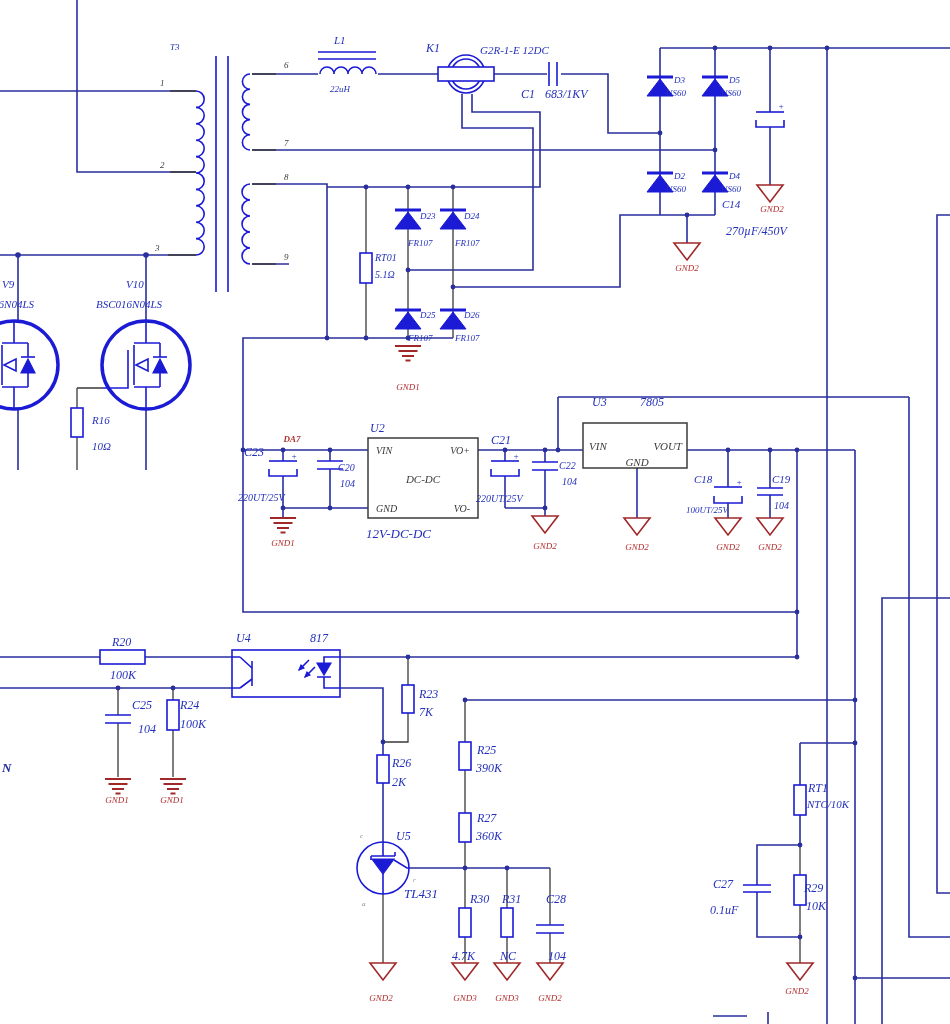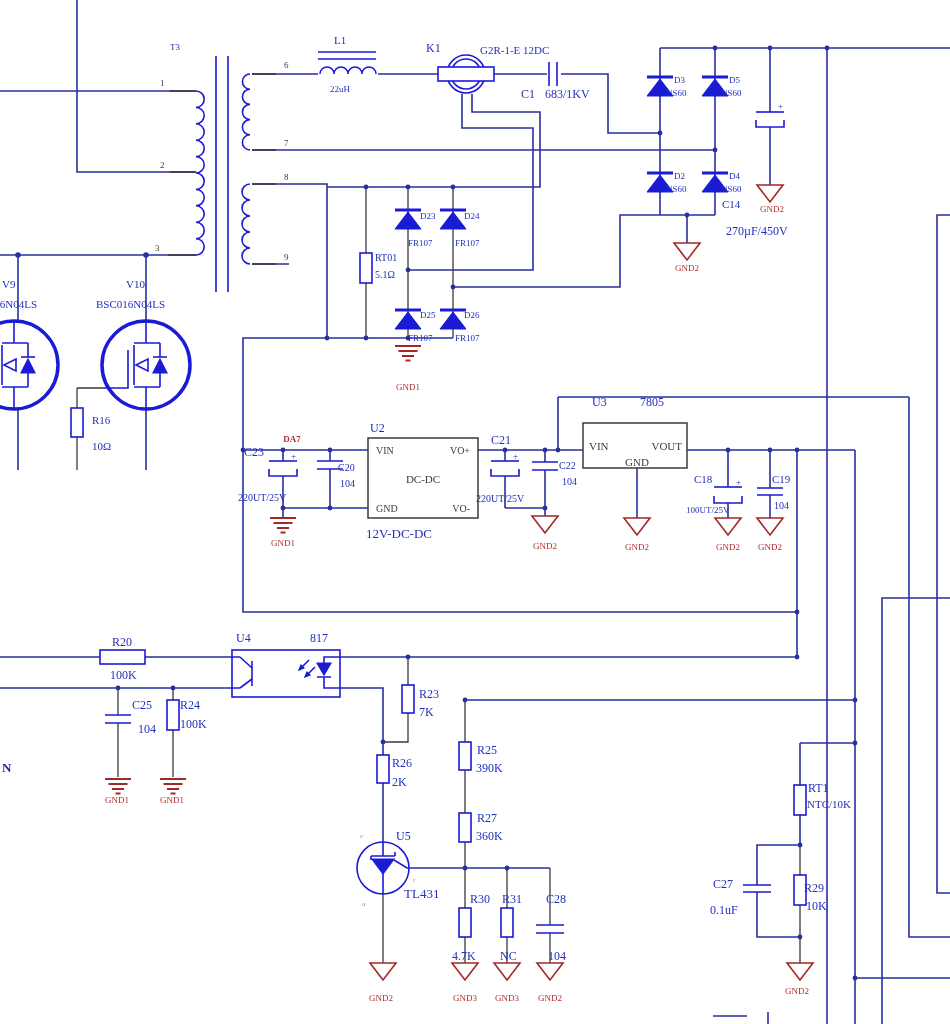--- a/index.html
+++ b/index.html
@@ -1,17 +1,17 @@
 <!DOCTYPE html>
 <html><head>
 <meta charset="utf-8">
 <title>Schematic</title>
 <style>
   html,body{margin:0;padding:0;background:#ffffff;}
-  #stage{position:relative;width:950px;height:1024px;background:#fff;overflow:hidden;}
+  #stage{position:relative;width:950px;height:1024px;background:#fff;overflow:hidden;font-style:italic;}
   svg{position:absolute;left:0;top:0;}
   svg text{font-family:"Liberation Serif","DejaVu Serif",serif;}
   .wire{stroke:#2a2f9e;stroke-width:1.6;fill:none;}
   .wire2{stroke:#3a3a3a;stroke-width:1.3;fill:none;}
   .comp{stroke:#1b1bd6;stroke-width:1.6;fill:none;}
   .compf{stroke:#1b1bd6;stroke-width:1.2;fill:#1b1bd6;}
   .compw{stroke:#1b1bd6;stroke-width:1.6;fill:#ffffff;}
   .boxdark{stroke:#3b3b3b;stroke-width:1.5;fill:#ffffff;}
   .dot{fill:#2a2f9e;stroke:none;}
   .thick{stroke-width:3.5;}

